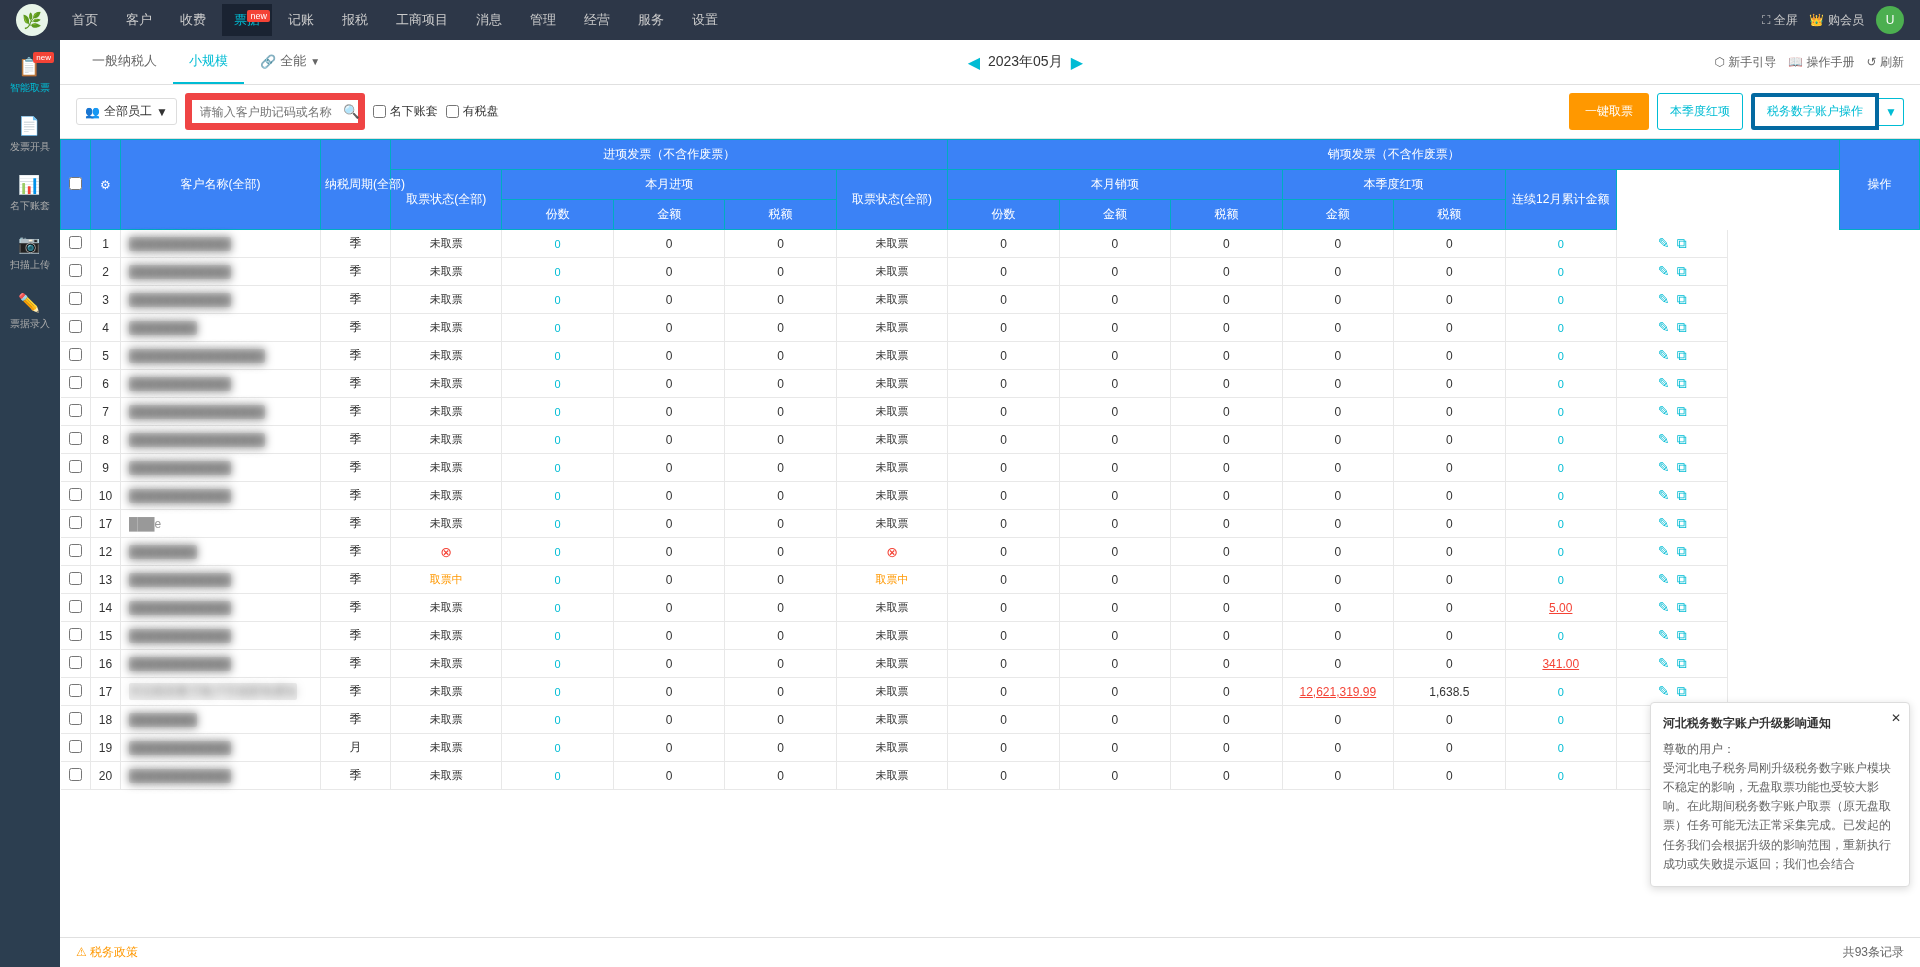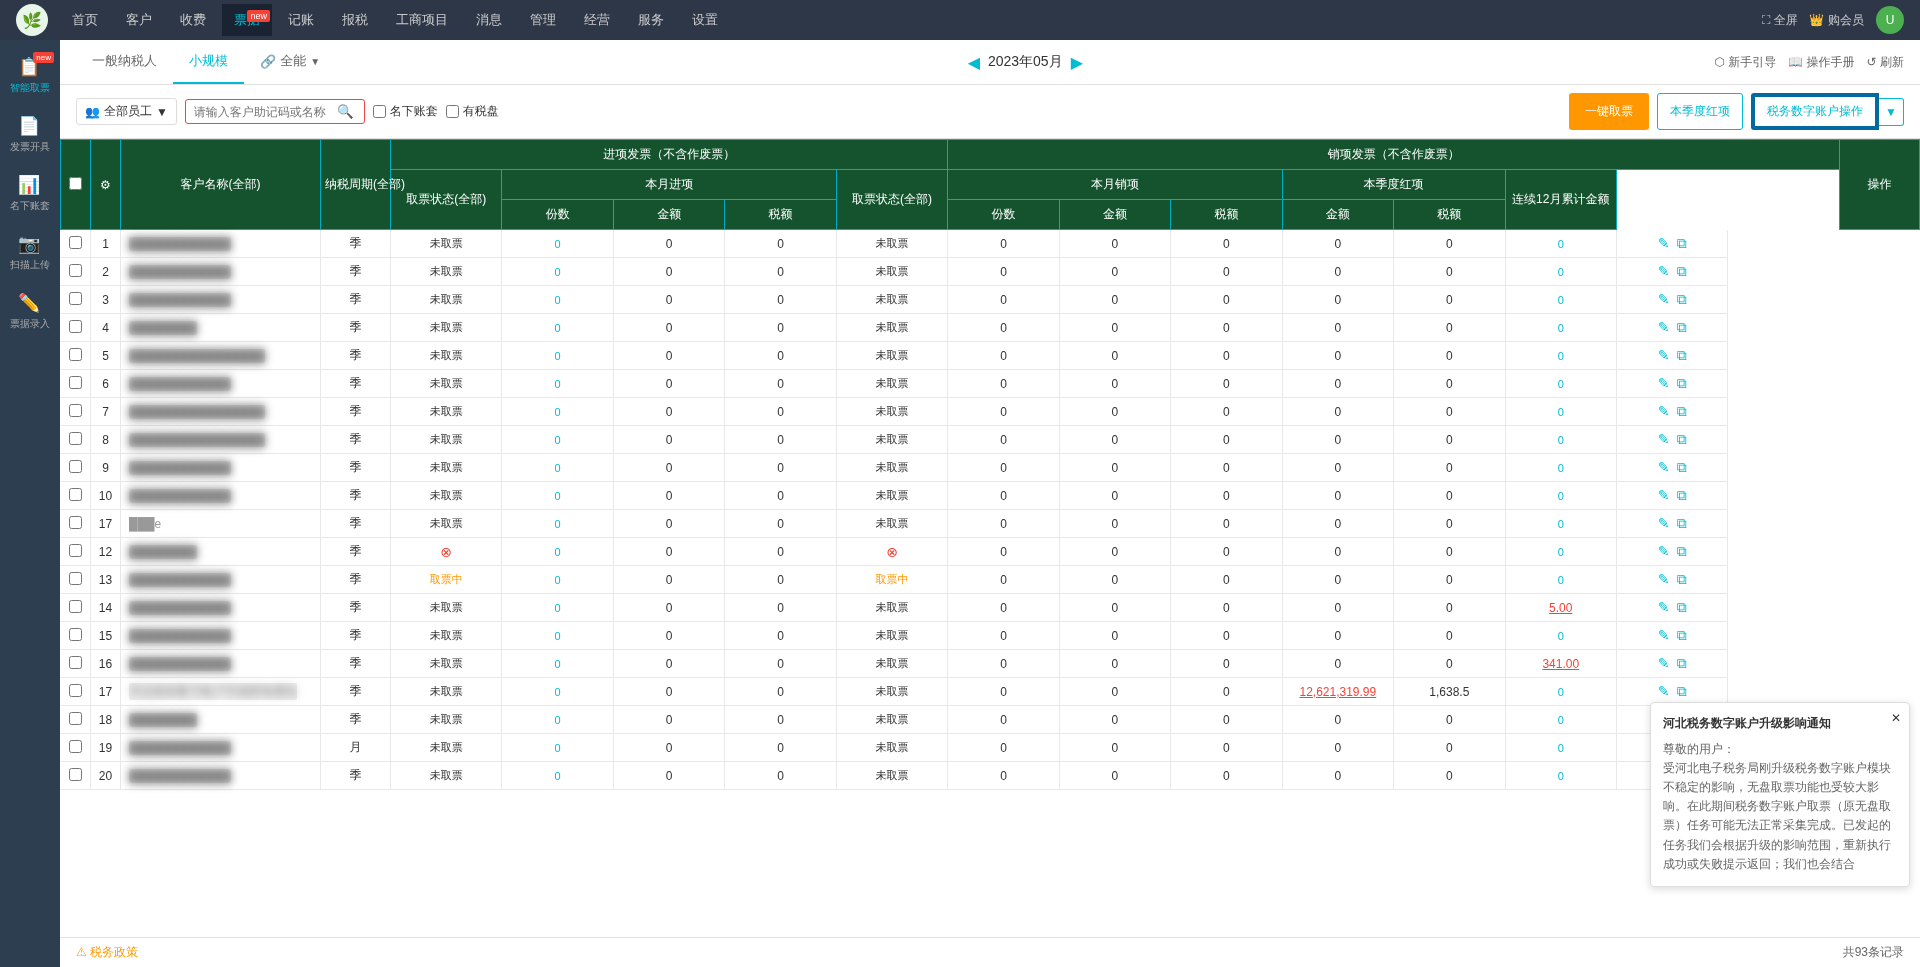--- a/index.html
+++ b/index.html
@@ -24,35 +24,35 @@
 
     
     .main { flex: 1; display: flex; flex-direction: column; overflow: hidden; }
     .sub-tab { padding: 0 16px; height: 44px; display: flex; align-items: center; cursor: pointer; font-size: 13px; color: #666; border-bottom: 2px solid transparent; }
     .sub-tab.active { color: #00bcd4; border-bottom: 2px solid #00bcd4; }
     .date-nav-btn { background: none; border: none; color: #00bcd4; cursor: pointer; font-size: 16px; }
 
     
     .filter-bar { background: #fff; padding: 8px 16px; display: flex; align-items: center; gap: 8px; border-bottom: 1px solid #e0e0e0; }
     .employee-select { border: 1px solid #ddd; border-radius: 3px; padding: 4px 8px; font-size: 12px; display: flex; align-items: center; gap: 4px; cursor: pointer; background: #fff; min-width: 90px; }
-    .search-box { border: 1px solid #ef4444; border-radius: 3px; padding: 4px 8px; font-size: 12px; display: flex; align-items: center; gap: 4px; width: 180px; }
+    .search-box { border: 7px solid #ef4444; border-radius: 3px; padding: 4px 8px; font-size: 12px; display: flex; align-items: center; gap: 4px; width: 180px; }
     .search-box input { border: none; outline: none; font-size: 12px; width: 140px; }
     .search-btn { background: none; border: none; cursor: pointer; color: #666; }
     .checkbox-label { display: flex; align-items: center; gap: 4px; font-size: 12px; color: #333; cursor: pointer; }
     .action-buttons { margin-left: auto; display: flex; gap: 8px; }
     .btn-primary { background: #ff9800; color: #fff; border: none; padding: 6px 16px; border-radius: 3px; cursor: pointer; font-size: 12px; }
     .btn-outline { background: #fff; color: #00bcd4; border: 1px solid #00bcd4; padding: 6px 12px; border-radius: 3px; cursor: pointer; font-size: 12px; display: flex; align-items: center; gap: 4px; }
     .btn-actions { display: flex; align-items: center; gap: 0; }
     .btn-actions .btn-split { background: #fff; color: #00bcd4; border: 4px solid #0369a1; padding: 6px 12px; border-radius: 3px 0 0 3px; cursor: pointer; font-size: 12px; }
     .btn-actions .btn-split-arrow { background: #fff; color: #00bcd4; border: 1px solid #00bcd4; border-left: none; padding: 6px 6px; border-radius: 0 3px 3px 0; cursor: pointer; font-size: 12px; }
 
     
     .table-container { flex: 1; overflow: auto; background: #fff; }
     table { width: 100%; border-collapse: collapse; table-layout: fixed; }
-    thead tr th { background: #14532d; color: #fff; text-align: center; padding: 6px 4px; font-size: 12px; font-weight: normal; border: 1px solid #00acc1; white-space: nowrap; }
+    thead tr th { background: #3b82f6; color: #fff; text-align: center; padding: 6px 4px; font-size: 12px; font-weight: normal; border: 1px solid #00acc1; white-space: nowrap; }
     tbody tr td { text-align: center; padding: 5px 4px; font-size: 12px; border-bottom: 1px solid #e8e8e8; border-right: 1px solid #e8e8e8; white-space: nowrap; }
     .blurred { color: transparent; text-shadow: 0 0 8px rgba(0,0,0,0.5); background: rgba(200,200,200,0.3); border-radius: 2px; display: inline-block; min-width: 60px; }
     .status-unget { color: #333; font-size: 11px; }
     .status-getting { color: #ff9800; font-size: 11px; }
     .status-error { color: #f44336; font-size: 14px; }
     .edit-icon { color: #00bcd4; cursor: pointer; font-size: 14px; }
     .copy-icon { color: #00bcd4; cursor: pointer; font-size: 14px; margin-left: 4px; }
     .amount-link { color: #f44336; text-decoration: underline; cursor: pointer; }
 
     

